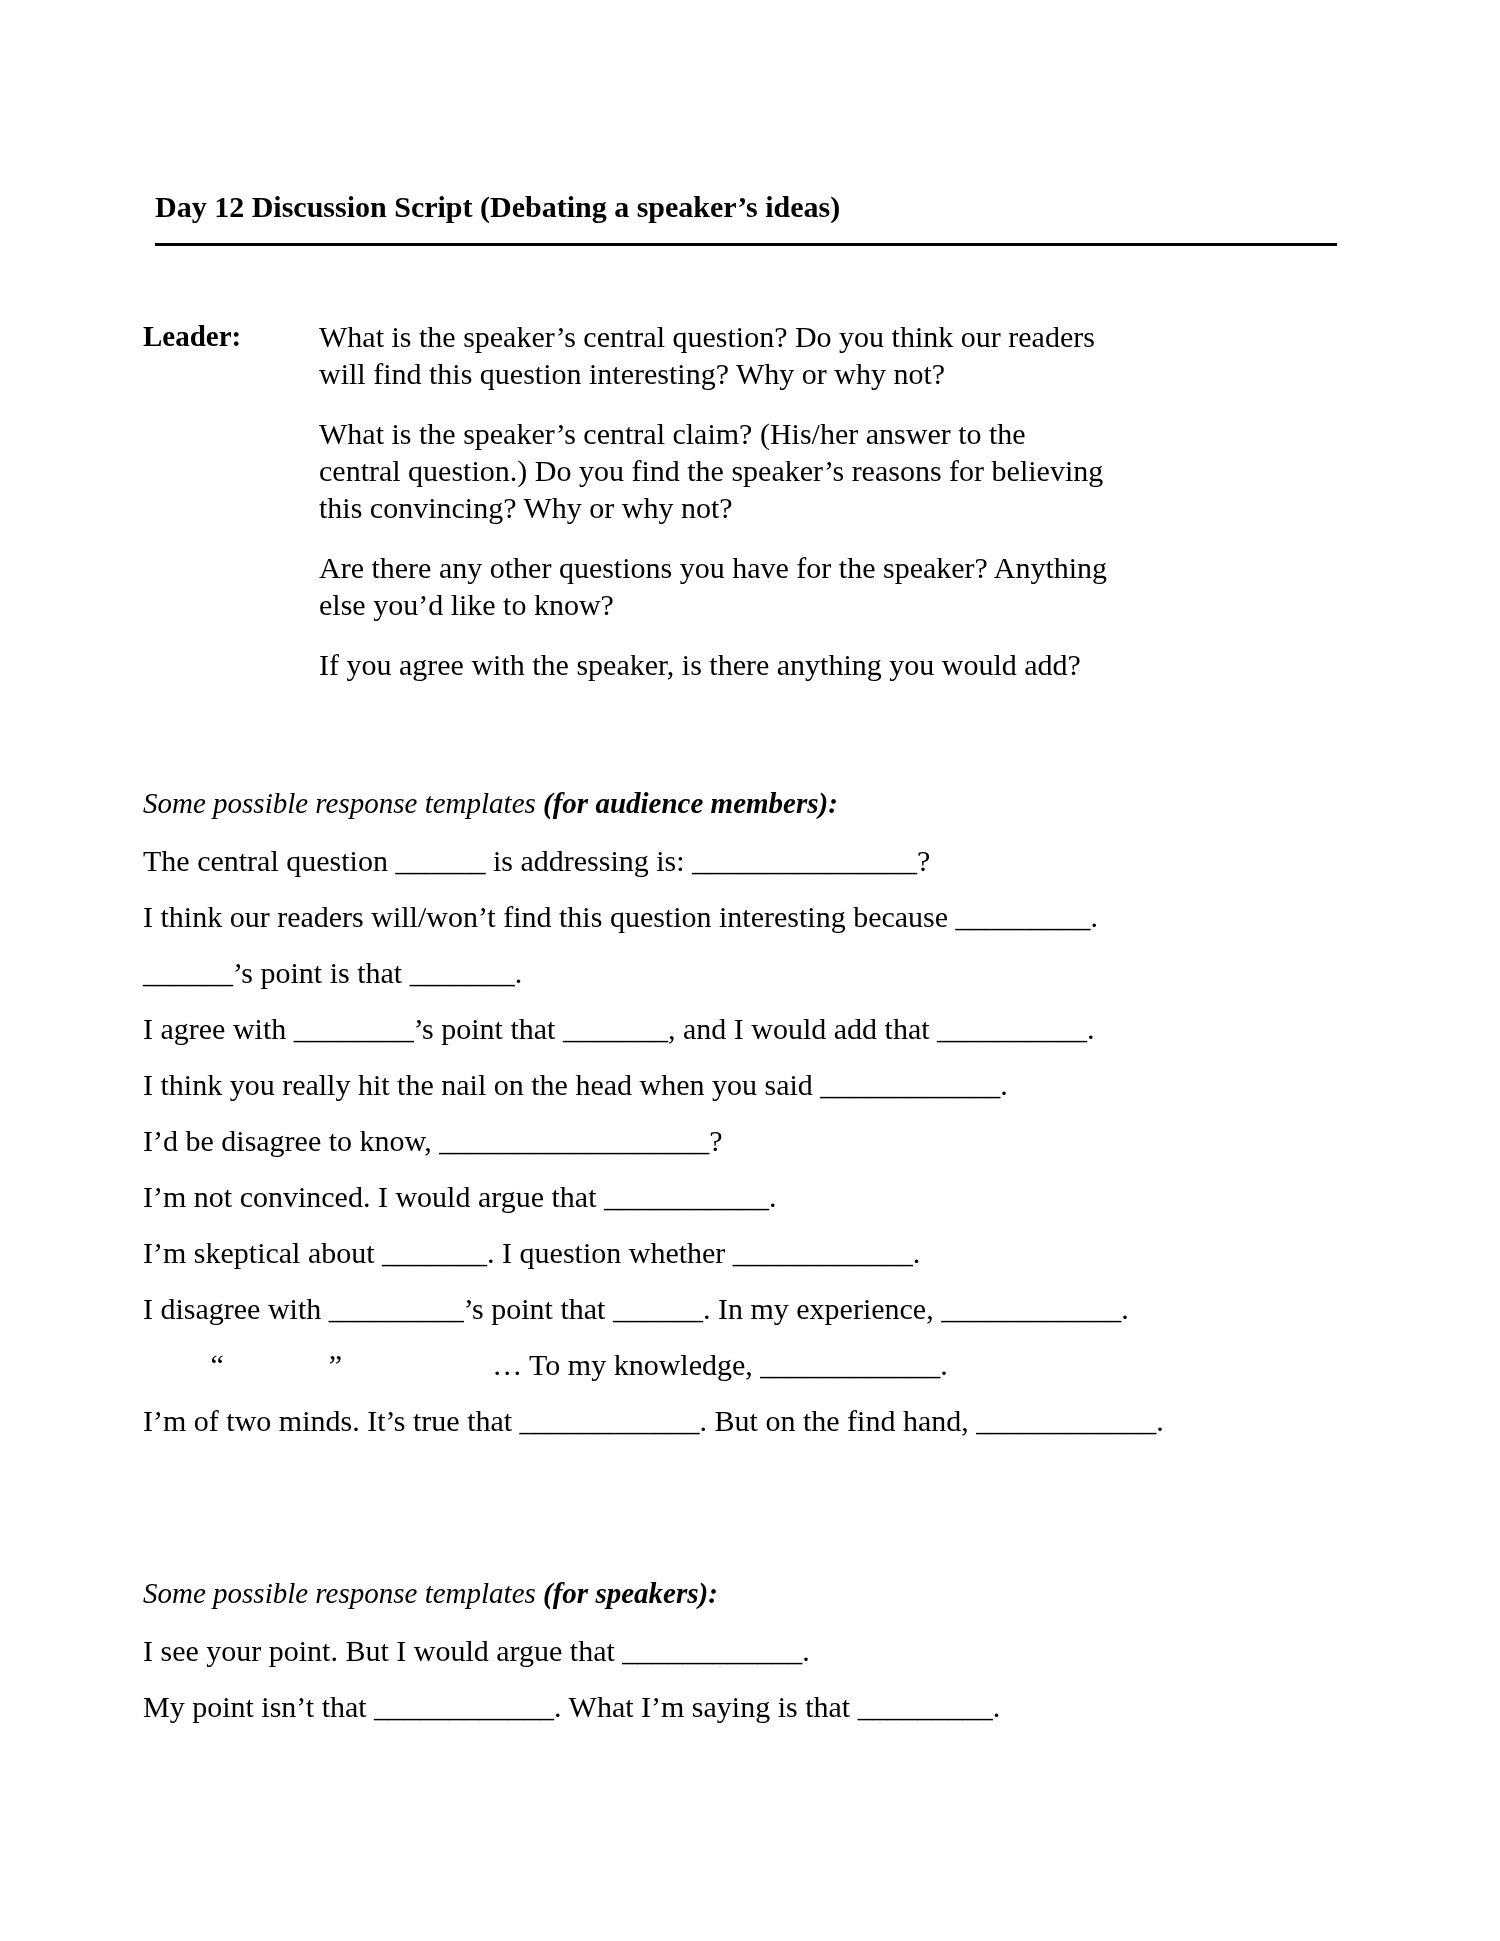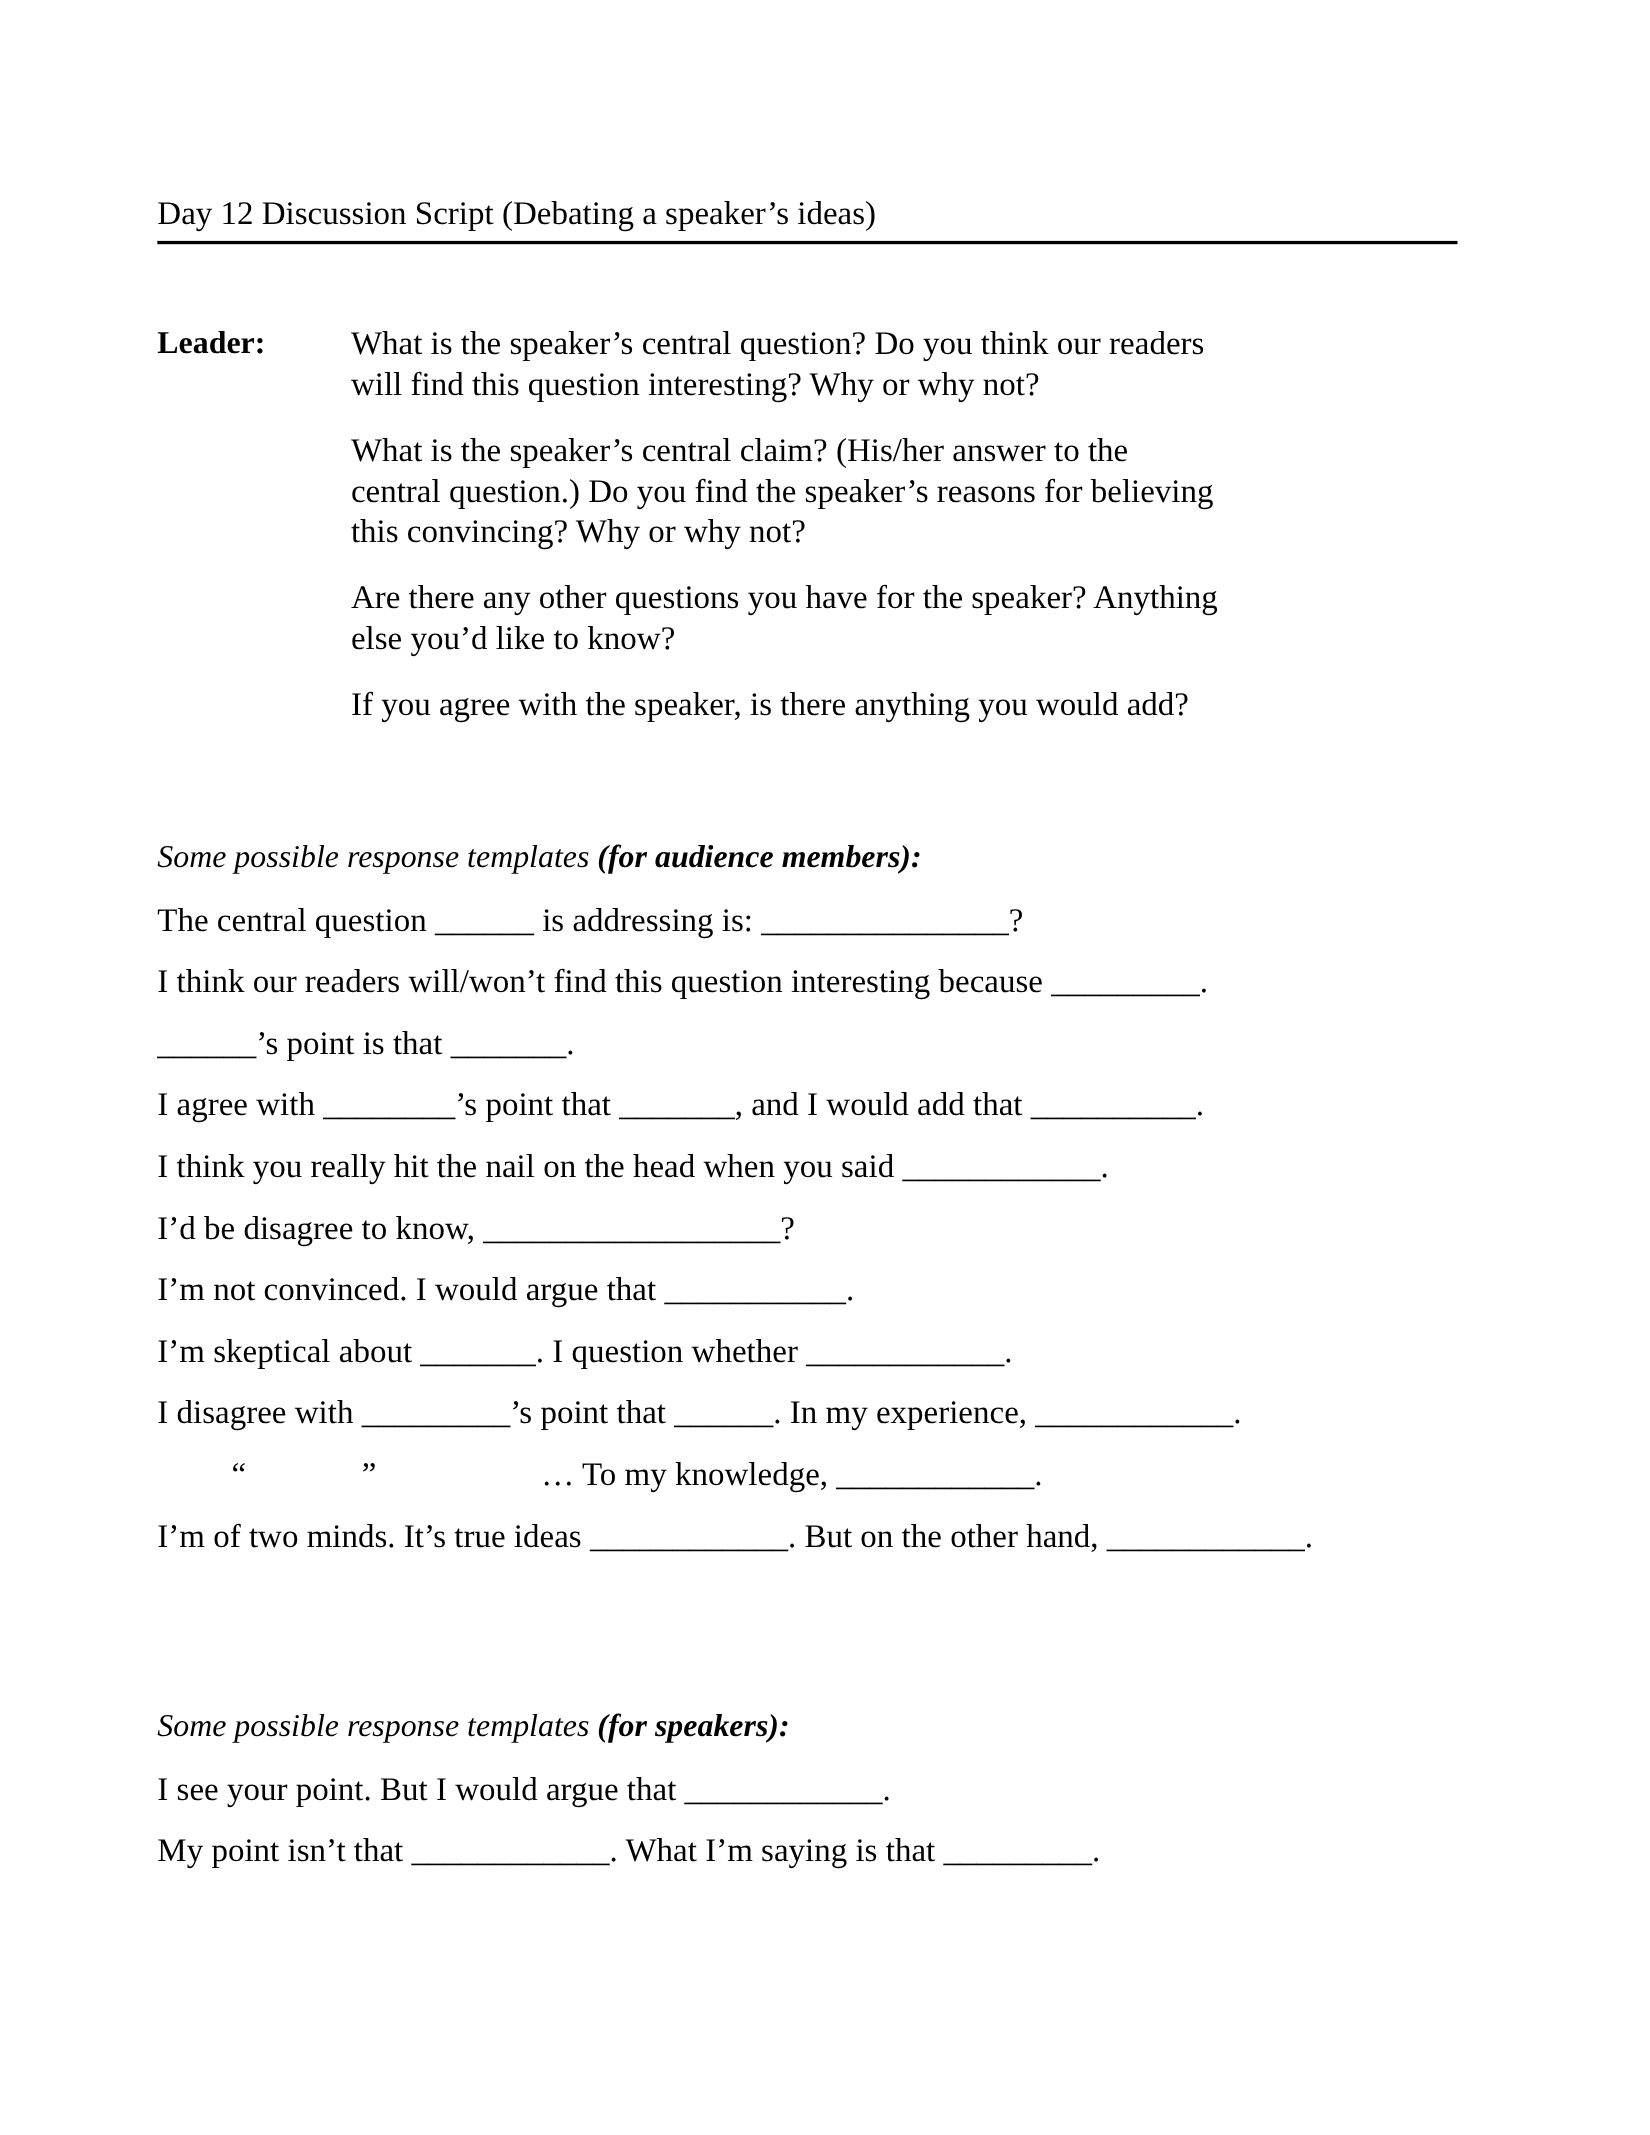--- a/index.html
+++ b/index.html
@@ -13,26 +13,26 @@
     height: 1941px;
     margin: 0 auto;
     background: #ffffff;
     box-sizing: border-box;
     padding: 180px 140px 0 143px;
     font-family: "Liberation Serif", serif;
     color: #000000;
     overflow: hidden;
   }
   .doc-title {
-    margin: 0;
+    margin: 12px;
     width: 1182px;
     font-size: 30px;
-    font-weight: normal;
+    font-weight: bold;
     line-height: 1;
-    padding-bottom: 9px;
+    padding-bottom: 21px;
     border-bottom: 3px solid #000000;
   }
   .leader-row {
     display: flex;
     margin-top: 72px;
     align-items: flex-start;
     gap: 32px;
   }
   .leader-label {
     flex: 0 0 144px;
@@ -107,21 +107,21 @@
       <p class="body-para template-line">I’d be disagree to know, __________________?</p>
 
       <p class="body-para template-line">I’m not convinced. I would argue that ___________.</p>
 
       <p class="body-para template-line">I’m skeptical about _______. I question whether ____________.</p>
 
       <p class="body-para template-line">I disagree with _________’s point that ______. In my experience, ____________.</p>
 
       <p class="body-para template-line">         “              ”                    … To my knowledge, ____________.</p>
 
-      <p class="body-para template-line">I’m of two minds. It’s true ideas ____________. But on the other hand, ____________.</p>
+      <p class="body-para template-line">I’m of two minds. It’s true that ____________. But on the find hand, ____________.</p>
     </div>
 
   <p class="section-heading speakers">
     <span>Some possible response templates </span><span class="bold">(for speakers):</span>
   </p>
 
   <div class="template-list">
 
       <p class="body-para template-line">I see your point. But I would argue that ____________.</p>
 

